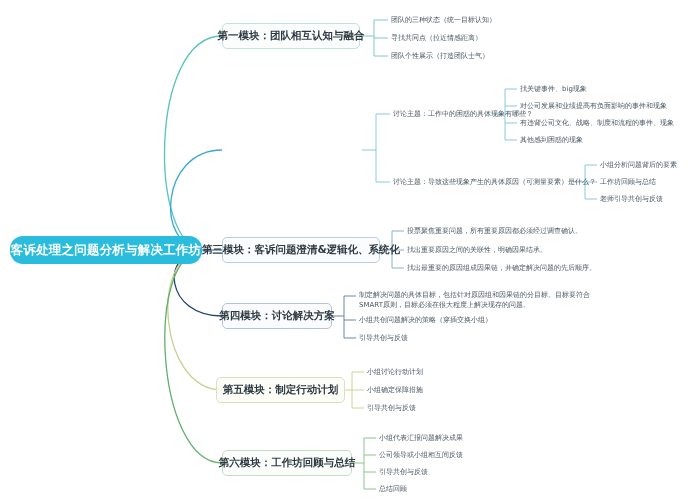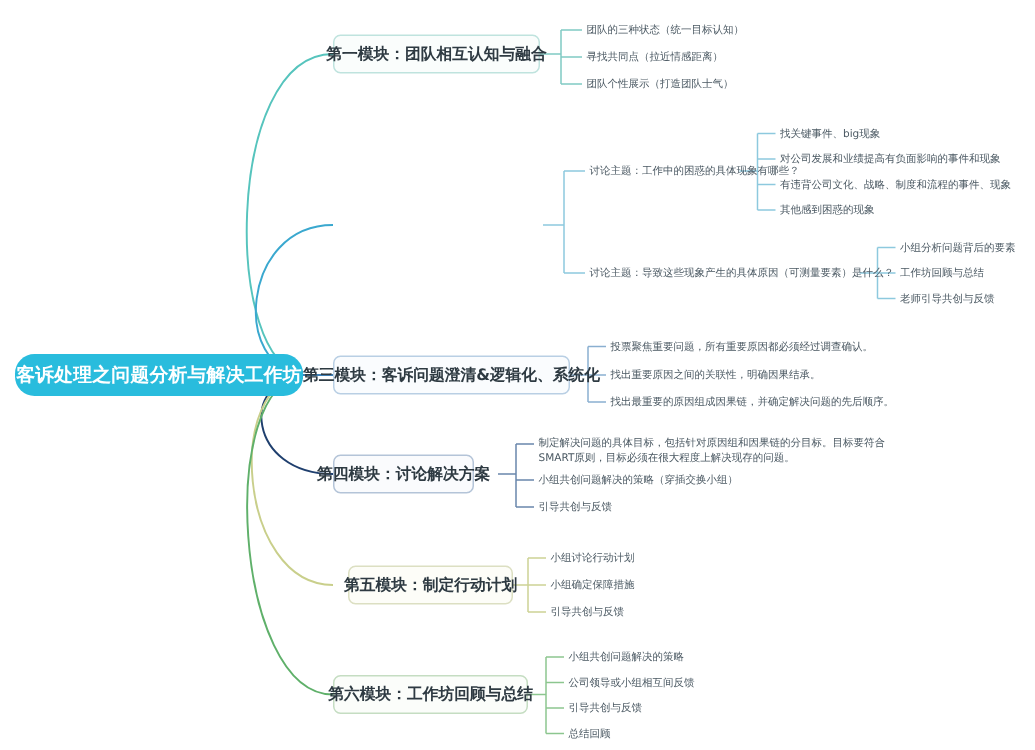--- a/index.html
+++ b/index.html
@@ -191,35 +191,35 @@
   <div class="leaf-node" style="left:600px; top:177px;">工作坊回顾与总结</div>
   <div class="leaf-node" style="left:600px; top:194px;">老师引导共创与反馈</div>
 
   <div class="module-node m3" style="left:222px; top:237px; width:158px;">
     <span class="module-label">第三模块：客诉问题澄清&amp;逻辑化、系统化</span>
   </div>
   <div class="leaf-node" style="left:407px; top:226px;">投票聚焦重要问题，所有重要原因都必须经过调查确认。</div>
   <div class="leaf-node" style="left:407px; top:263px;">找出最重要的原因组成因果链，并确定解决问题的先后顺序。</div>
   <div class="leaf-node" style="left:407px; top:245px;">找出重要原因之间的关联性，明确因果结承。</div>
 
-  <div class="module-node m4" style="left:222px; top:303px; width:94px;">
+  <div class="module-node m4" style="left:222px; top:303px; width:110px;">
     <span class="module-label">第四模块：讨论解决方案</span>
   </div>
   <div class="leaf-node wrap" style="left:359px; top:290px;">制定解决问题的具体目标，包括针对原因组和因果链的分目标。目标要符合SMART原则，目标必须在很大程度上解决现存的问题。</div>
   <div class="leaf-node" style="left:359px; top:315px;">小组共创问题解决的策略（穿插交换小组）</div>
   <div class="leaf-node" style="left:359px; top:333px;">引导共创与反馈</div>
 
-  <div class="module-node m5" style="left:232px; top:377px; width:110px;">
+  <div class="module-node m5" style="left:216px; top:377px; width:129px;">
     <span class="module-label">第五模块：制定行动计划</span>
   </div>
   <div class="leaf-node" style="left:367px; top:367px;">小组讨论行动计划</div>
   <div class="leaf-node" style="left:367px; top:385px;">小组确定保障措施</div>
   <div class="leaf-node" style="left:367px; top:403px;">引导共创与反馈</div>
 
   <div class="module-node m6" style="left:222px; top:450px; width:130px;">
     <span class="module-label">第六模块：工作坊回顾与总结</span>
   </div>
-  <div class="leaf-node" style="left:379px; top:433px;">小组共创问题解决的策略</div>
+  <div class="leaf-node" style="left:379px; top:433px;">小组代表汇报问题解决成果</div>
   <div class="leaf-node" style="left:379px; top:450px;">公司领导或小组相互间反馈</div>
   <div class="leaf-node" style="left:379px; top:467px;">引导共创与反馈</div>
   <div class="leaf-node" style="left:379px; top:484px;">总结回顾</div>
 
 </div>
 
 </body></html>

